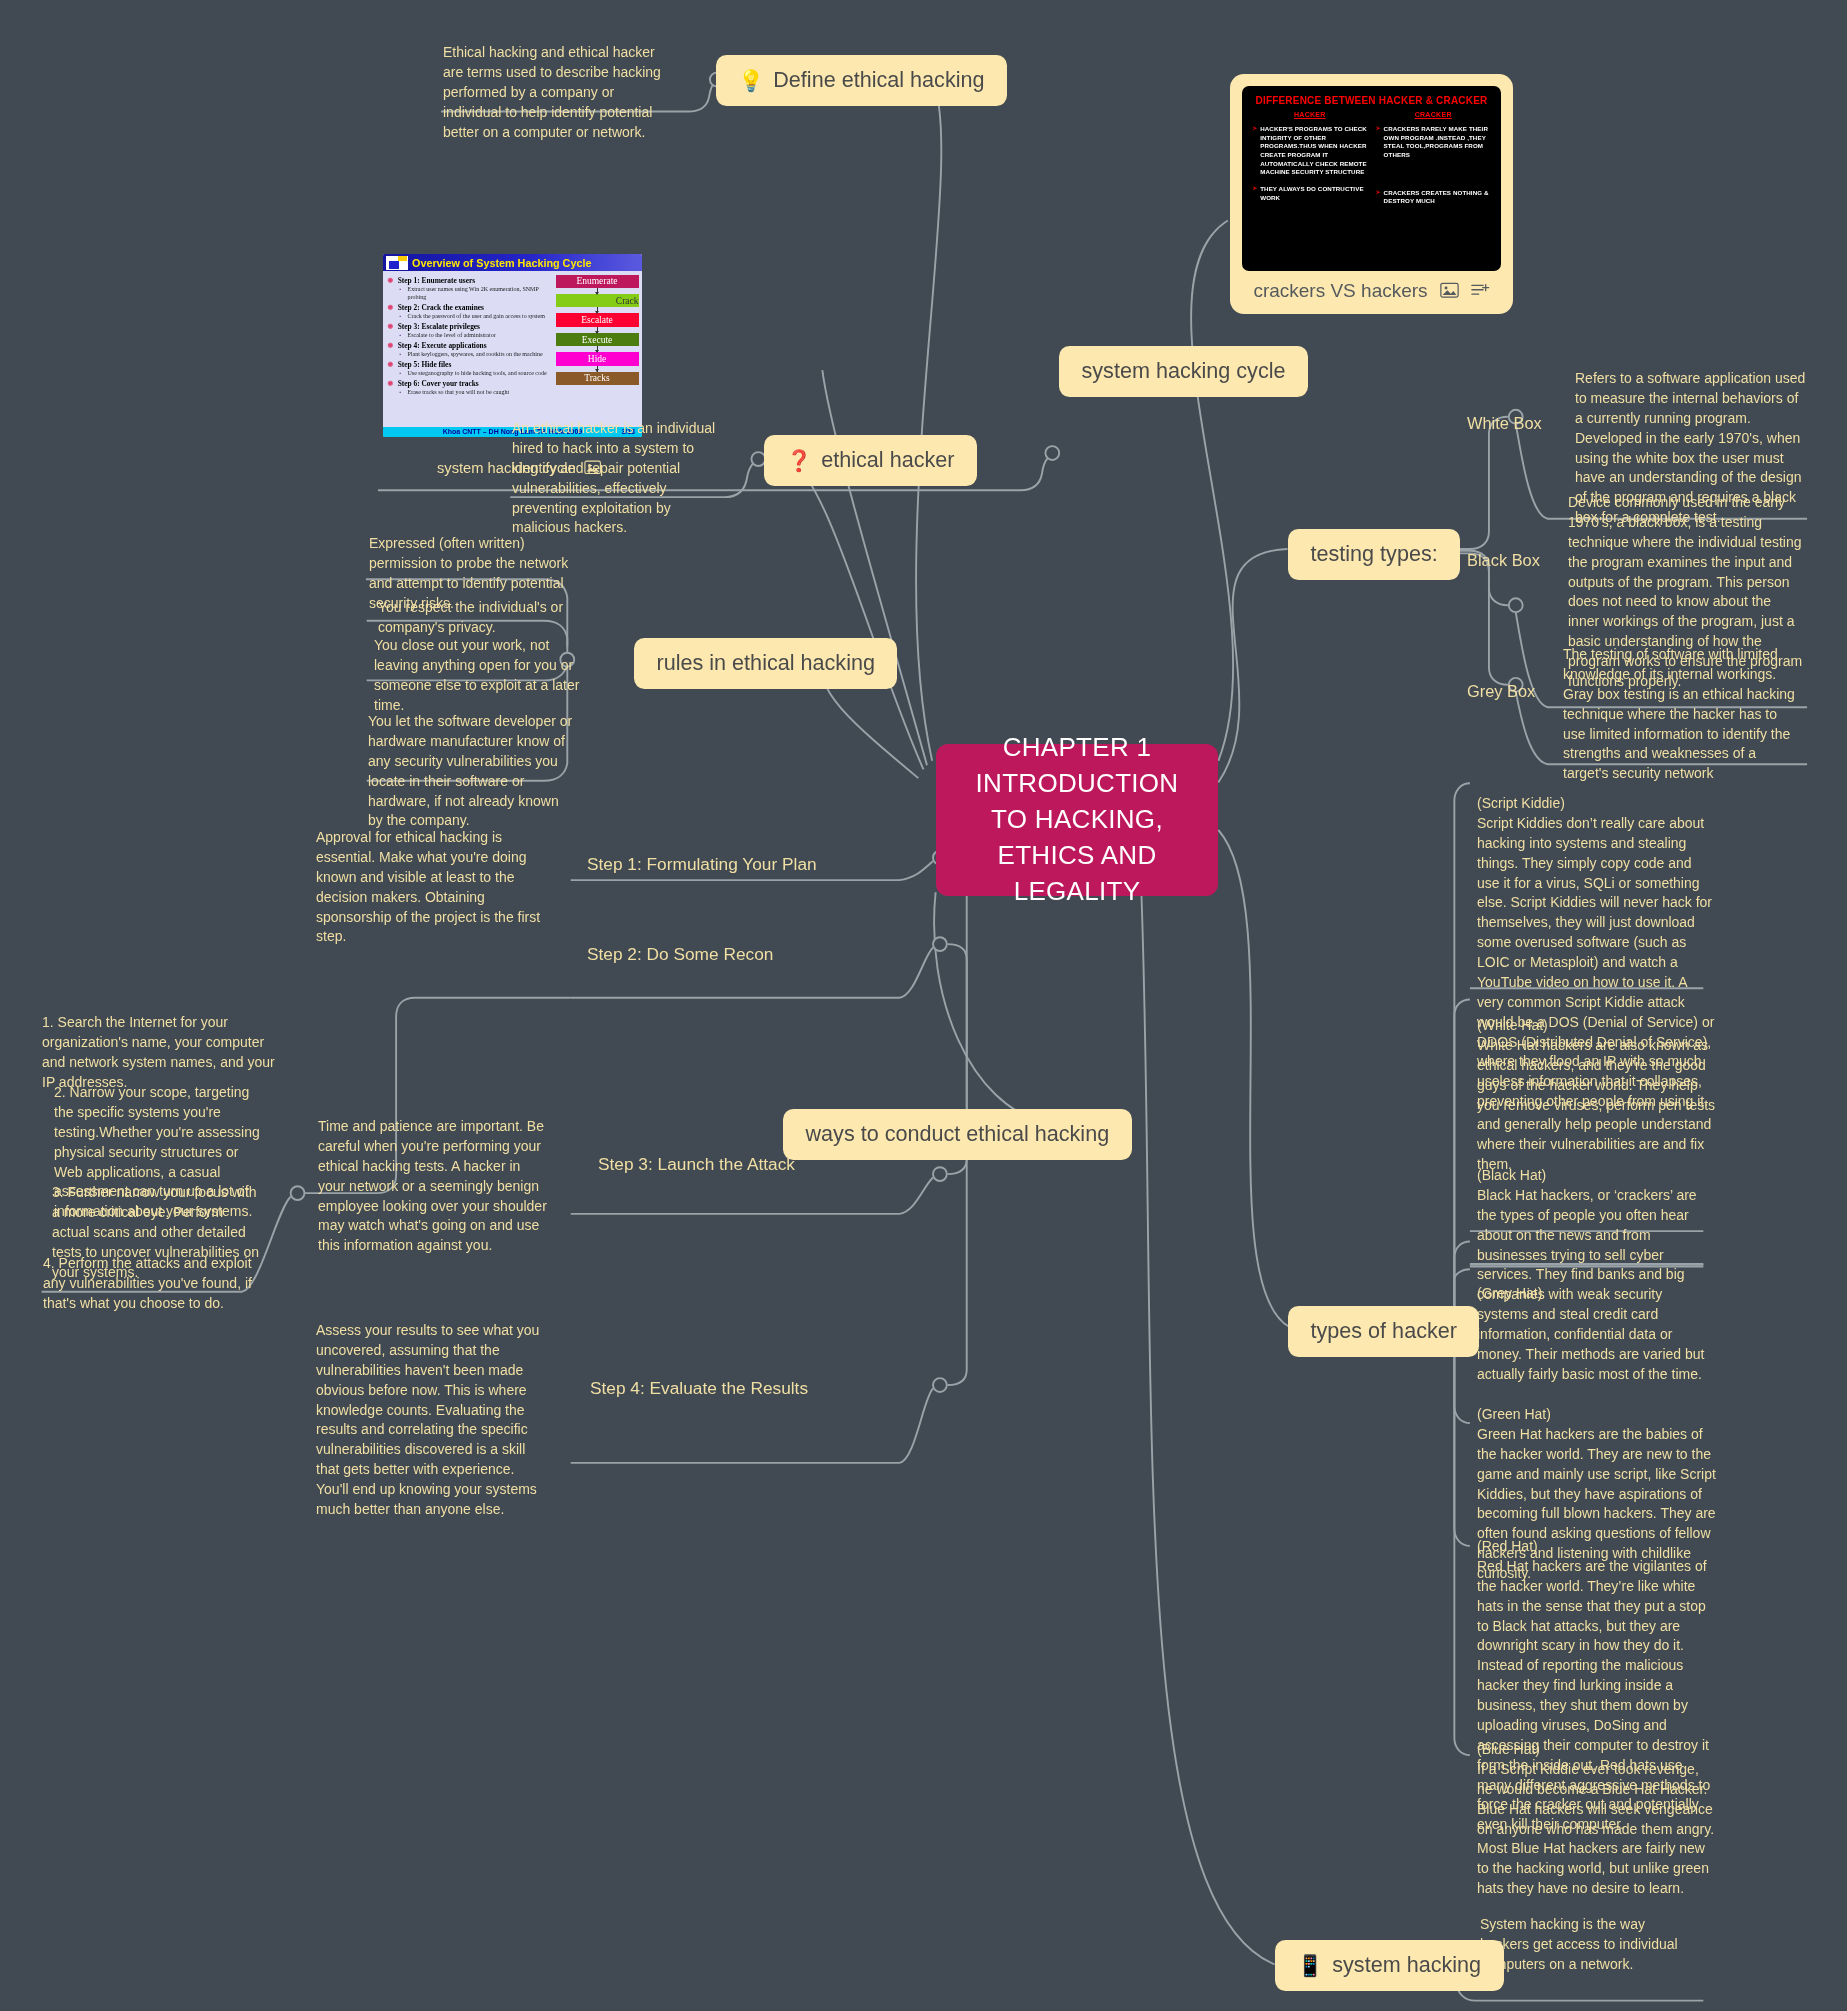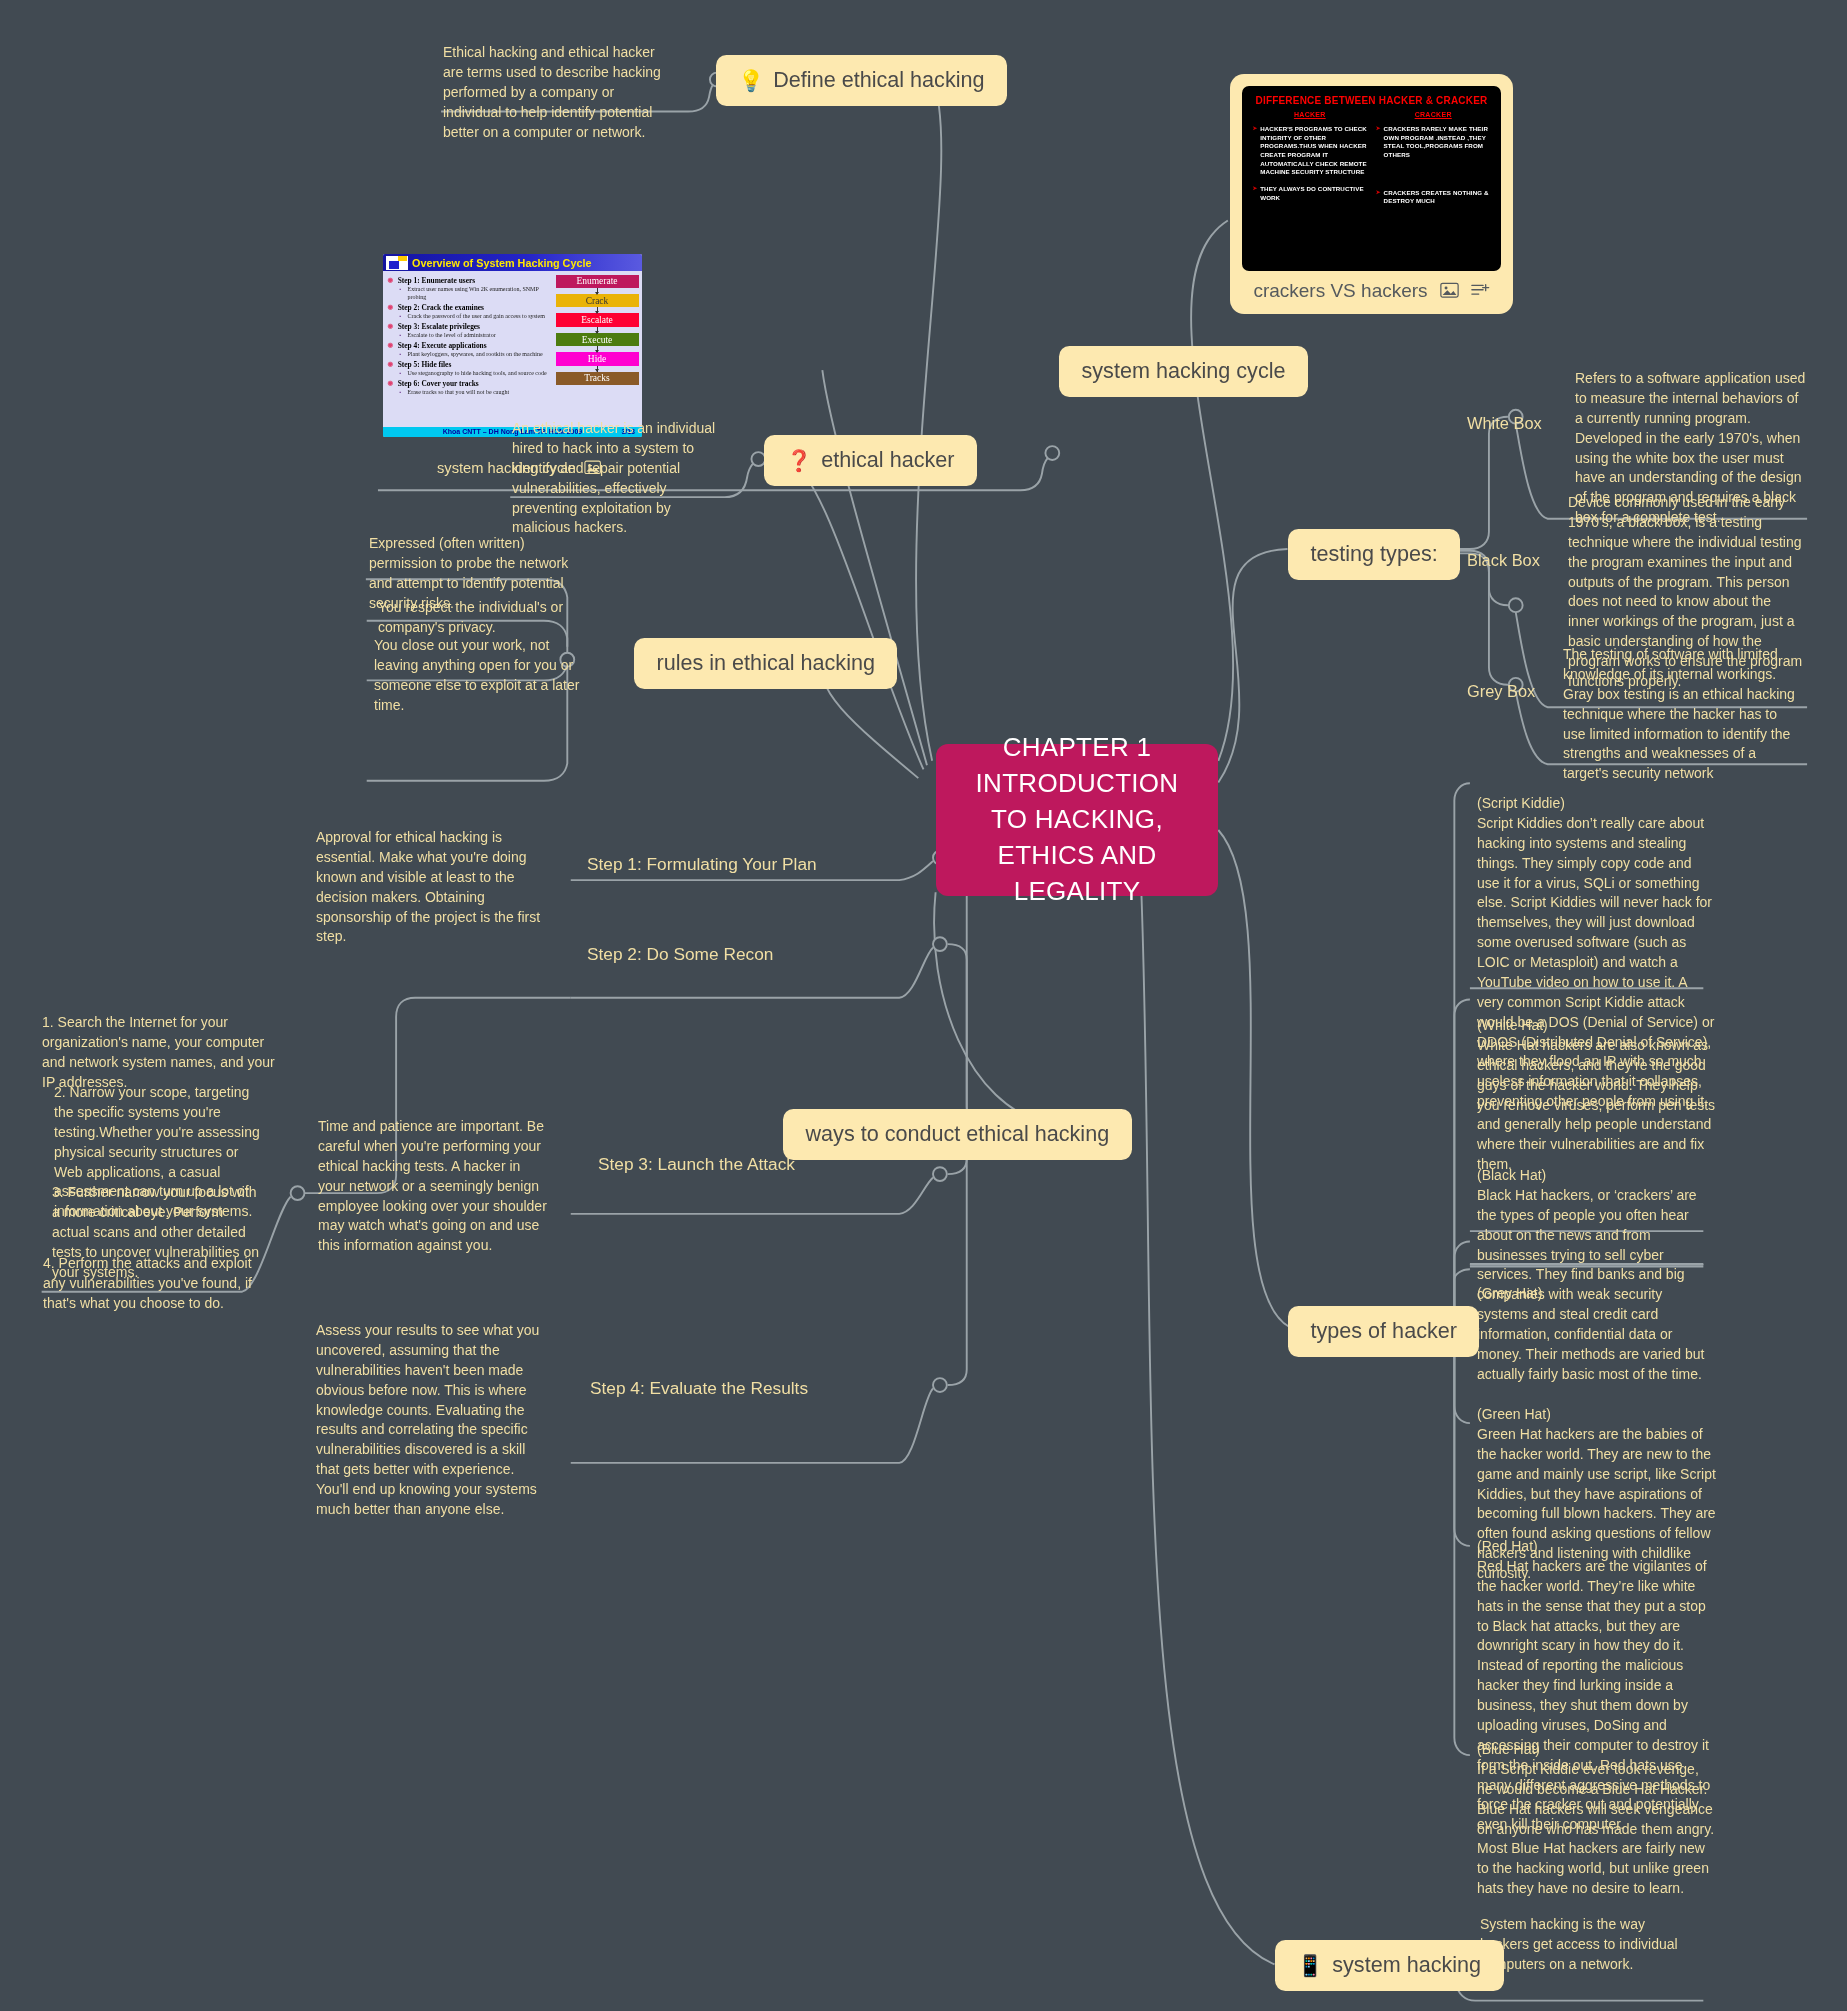--- a/index.html
+++ b/index.html
@@ -322,21 +322,21 @@
           <div class="sh-step">Step 4: Execute applications</div>
           <div class="sh-sub">Plant keyloggers, spywares, and rootkits on the machine</div>
           <div class="sh-step">Step 5: Hide files</div>
           <div class="sh-sub">Use steganography to hide hacking tools, and source code</div>
           <div class="sh-step">Step 6: Cover your tracks</div>
           <div class="sh-sub">Erase tracks so that you will not be caught</div>
         </div>
         <div class="sh-right">
           <div class="sh-cell" style="background:#be185d;color:#ffffff;">Enumerate</div>
           <div class="sh-arrow"></div>
-          <div class="sh-cell" style="background:#eab308;color:#333333;">Crack</div>
+          <div class="sh-cell" style="background:#84cc16;color:#333333;text-align:right;">Crack</div>
           <div class="sh-arrow"></div>
           <div class="sh-cell" style="background:#ff0033;color:#ffffff;">Escalate</div>
           <div class="sh-arrow"></div>
           <div class="sh-cell" style="background:#4d7c0f;color:#ffffff;">Execute</div>
           <div class="sh-arrow"></div>
           <div class="sh-cell" style="background:#ff00d0;color:#ffffff;">Hide</div>
           <div class="sh-arrow"></div>
           <div class="sh-cell" style="background:#8a5a28;color:#ffffff;">Tracks</div>
         </div>
       </div>
@@ -365,20 +365,21 @@
   <div class="note" style="left:512px; top:419px; width:206px; z-index:4;">An ethical hacker is an individual hired to hack into a system to identify and repair potential vulnerabilities, effectively preventing exploitation by malicious hackers.</div>
 
   <div class="node" style="left:764px; top:435px;">
     <span class="emoji">❓</span>
     <span>ethical hacker</span>
   </div>
 
   <div class="note" style="left:369px; top:534px; width:206px;">Expressed (often written) permission to probe the network and attempt to identify potential security risks.</div>
   <div class="note" style="left:378px; top:598px; width:206px;">You respect the individual's or company's privacy.</div>
   <div class="note" style="left:374px; top:636px; width:206px;">You close out your work, not leaving anything open for you or someone else to exploit at a later time.</div>
+  <div class="note" style="left:368px; top:712px; width:206px;">You let the software developer or hardware manufacturer know of any security vulnerabilities you locate in their software or hardware, if not already known by the company.</div>
 
   <div class="node" style="left:634px; top:638px;">
     <span>rules in ethical hacking</span>
   </div>
 
   <div class="node" style="left:1288px; top:529px;">
     <span>testing types:</span>
   </div>
 
   <div class="sublabel" style="left:1467px; top:413px;">White Box</div>

